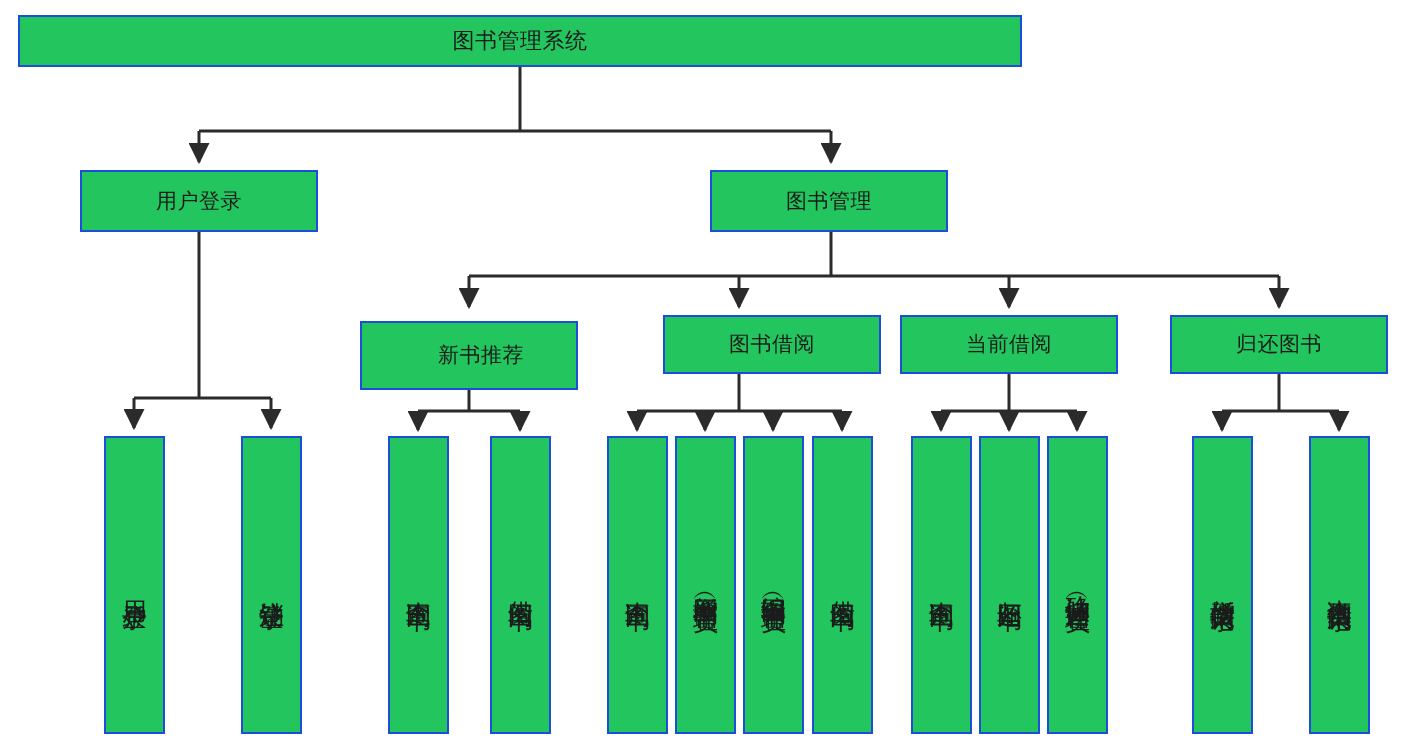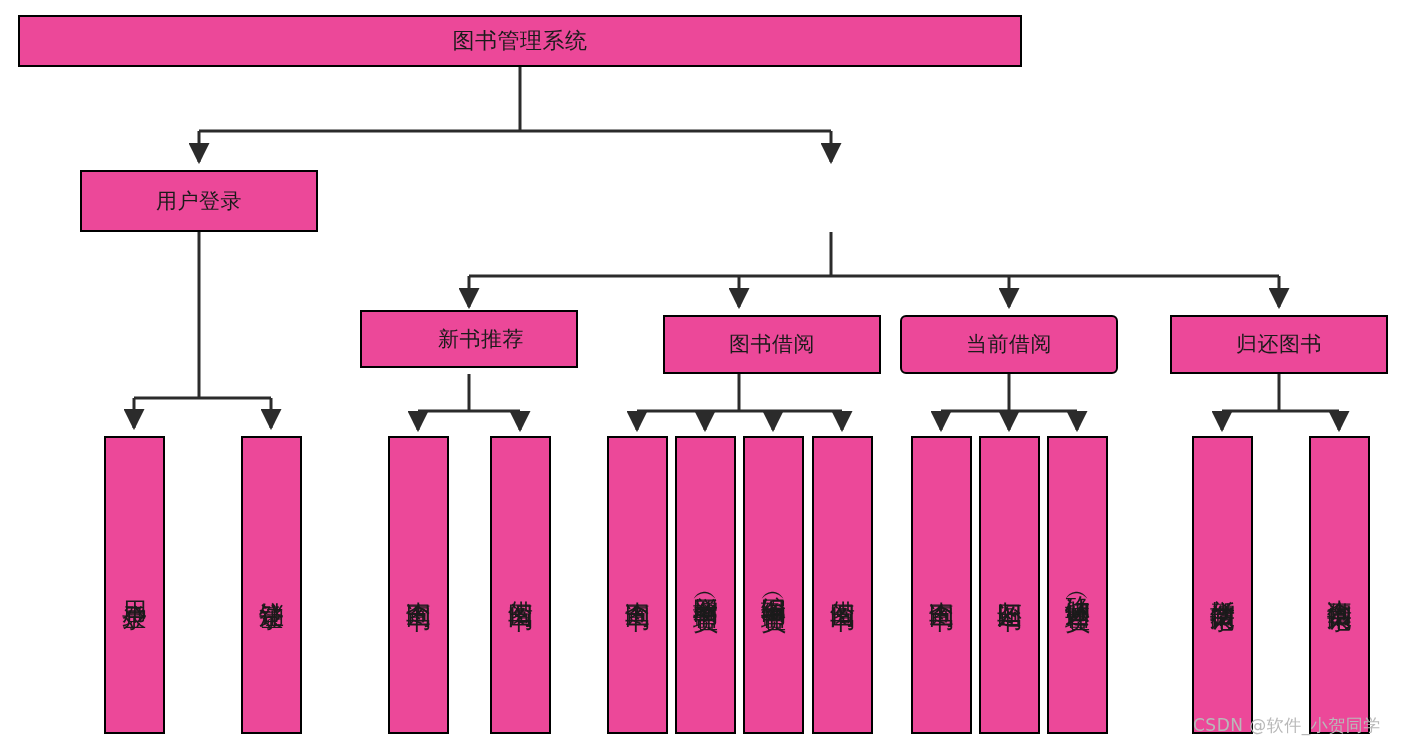--- a/index.html
+++ b/index.html
@@ -22,22 +22,22 @@
     position: absolute;
     left: 0;
     top: 0;
     width: 1405px;
     height: 747px;
     pointer-events: none;
   }
   .node {
     position: absolute;
     box-sizing: border-box;
-    background: #ec4899;
-    border: 2px solid #000000;
+    background: #22c55e;
+    border: 2px solid #1d4ed8;
     display: flex;
     align-items: center;
     justify-content: center;
     color: #1b1b1b;
     font-family: Liberation Serif, serif;
   }
   .node .label {
     display: block;
     text-align: center;
     line-height: 1.0;
@@ -130,28 +130,31 @@
     </g>
   </svg>
 
   <div class="node horiz title" style="left:18px; top:15px; width:1004px; height:52px;">
     <span class="label">图书管理系统</span>
   </div>
 
   <div class="node horiz" style="left:80px; top:170px; width:238px; height:62px;">
     <span class="label">用户登录</span>
   </div>
-
-  <div class="node horiz" style="left:360px; top:310px; width:218px; height:58px;padding-left:24px;">
+  <div class="node horiz" style="left:710px; top:170px; width:238px; height:62px;">
+    <span class="label">图书管理</span>
+  </div>
+
+  <div class="node horiz" style="left:360px; top:321px; width:218px; height:69px;padding-left:24px;">
     <span class="label">新书推荐</span>
   </div>
   <div class="node horiz" style="left:630px; top:315px; width:218px; height:59px;margin-left:33px;">
     <span class="label">图书借阅</span>
   </div>
-  <div class="node horiz" style="left:900px; top:315px; width:218px; height:59px;border-radius:6px;">
+  <div class="node horiz" style="left:900px; top:315px; width:218px; height:59px;">
     <span class="label">当前借阅</span>
   </div>
   <div class="node horiz" style="left:1170px; top:315px; width:218px; height:59px;">
     <span class="label">归还图书</span>
   </div>
 
   <div class="node vert" style="left:104px; top:436px; width:61px; height:298px;">
     <span class="label">用户登录</span>
   </div>
   <div class="node vert" style="left:241px; top:436px; width:61px; height:298px;">
@@ -188,15 +191,14 @@
     <span class="label">确认归还（管理员）</span>
   </div>
 
   <div class="node vert" style="left:1192px; top:436px; width:61px; height:298px;">
     <span class="label">新增借阅记录</span>
   </div>
   <div class="node vert" style="left:1309px; top:436px; width:61px; height:298px;">
     <span class="label">查询借阅记录</span>
   </div>
 
-  <div class="watermark">CSDN @软件_小贺同学</div>
 
 </div>
 
 </body></html>

